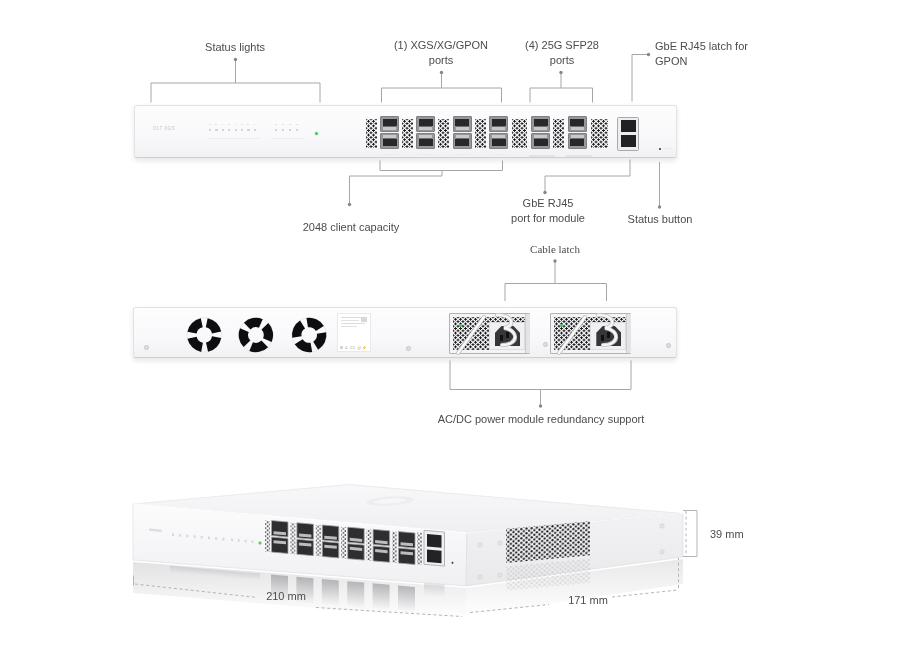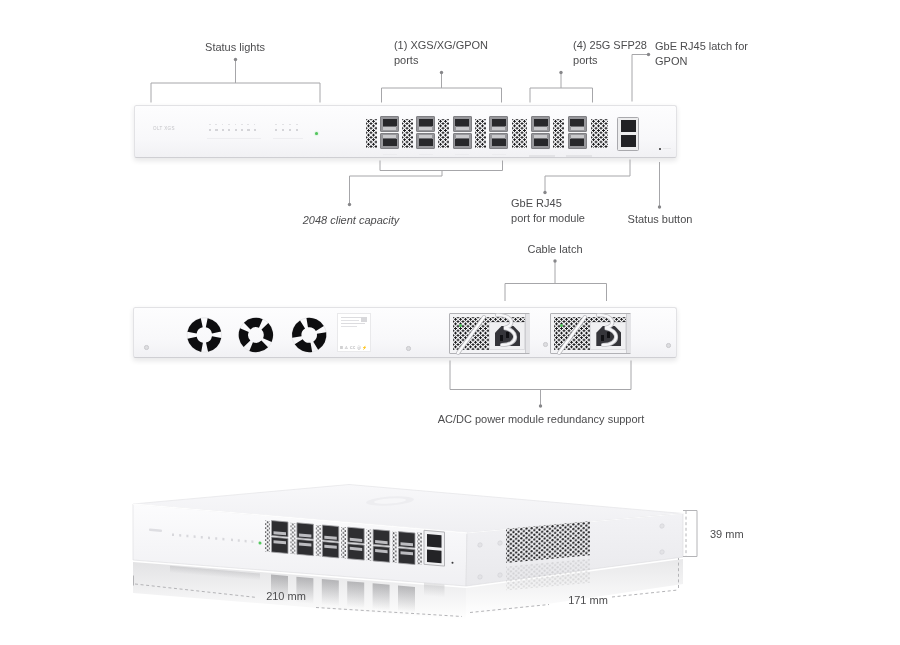--- a/index.html
+++ b/index.html
@@ -1,20 +1,20 @@
 <!DOCTYPE html>
 <html><head>
 <meta charset="utf-8">
 <style>
   html,body{margin:0;padding:0;background:#ffffff;}
   body{width:900px;height:645px;position:relative;overflow:hidden;
        font-family:"Liberation Sans", sans-serif;}
   .label{position:absolute;font-size:11px;color:#4c4c4e;line-height:14.5px;
          white-space:nowrap;z-index:6;}
-  .ctr{transform:translateX(-50%);}
+  .ctr{transform:translateX(-50%);text-align:center;}
   .panel{position:absolute;z-index:2;border-radius:2.5px;
          background:linear-gradient(180deg,#fdfdfe 0%,#f8f8fa 65%,#f1f1f4 100%);
          border:1px solid #e2e2e5;border-bottom-color:#cfcfd3;
          box-shadow:0 2.5px 5px rgba(30,30,40,.10);box-sizing:border-box;}
   .dots{position:absolute;
         background-image:radial-gradient(circle,#19191b 1.15px,rgba(0,0,0,0) 1.35px),
                          radial-gradient(circle,#19191b 1.15px,rgba(0,0,0,0) 1.35px);
         background-size:5px 4.6px;background-position:0 0,2.5px 2.3px;}
   .cage{position:absolute;width:19px;height:16px;background:#97979b;
         border:1px solid #808084;box-sizing:border-box;border-radius:1px;}
@@ -310,38 +310,38 @@
   </g>
 </svg>
 
 <div class="label ctr" style="left:235px;top:40px;">Status lights</div>
 
 <div class="label ctr" style="left:441px;top:38px;">
   <div>(1) XGS/XG/GPON</div>
   <div>ports</div>
 </div>
 
-<div class="label ctr" style="left:562px;top:38px;margin-left:48px;">
+<div class="label ctr" style="left:562px;top:38px;">
   <div>(4) 25G SFP28</div>
   <div>ports</div>
 </div>
 
 <div class="label" style="left:655px;top:39px;">
   <div>GbE RJ45 latch for</div>
   <div>GPON</div>
 </div>
 
-<div class="label ctr" style="left:351px;top:213px;font-style:italic;">2048 client capacity</div>
+<div class="label ctr" style="left:351px;top:220px;">2048 client capacity</div>
 
 <div class="label ctr" style="left:548px;top:196px;">
   <div>GbE RJ45</div>
   <div>port for module</div>
 </div>
 
 <div class="label ctr" style="left:660px;top:212px;">Status button</div>
 
-<div class="label ctr" style="left:555px;top:242px;">Cable latch</div>
+<div class="label ctr" style="left:555px;top:242px;font-family:Liberation Serif, serif;">Cable latch</div>
 
 <div class="label ctr" style="left:541px;top:412px;">AC/DC power module redundancy support</div>
 
 <div class="label ctr" style="left:286px;top:589px;">210 mm</div>
 <div class="label ctr" style="left:588px;top:593px;">171 mm</div>
 <div class="label" style="left:710px;top:527px;">39 mm</div>
 
 </body></html>

